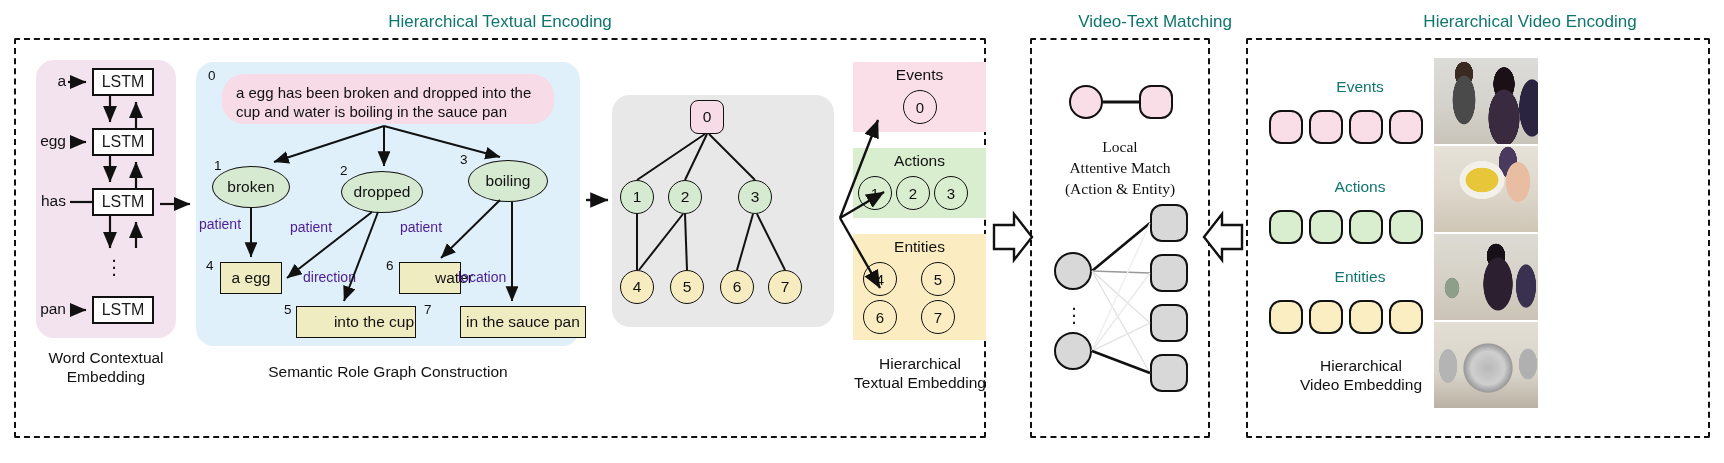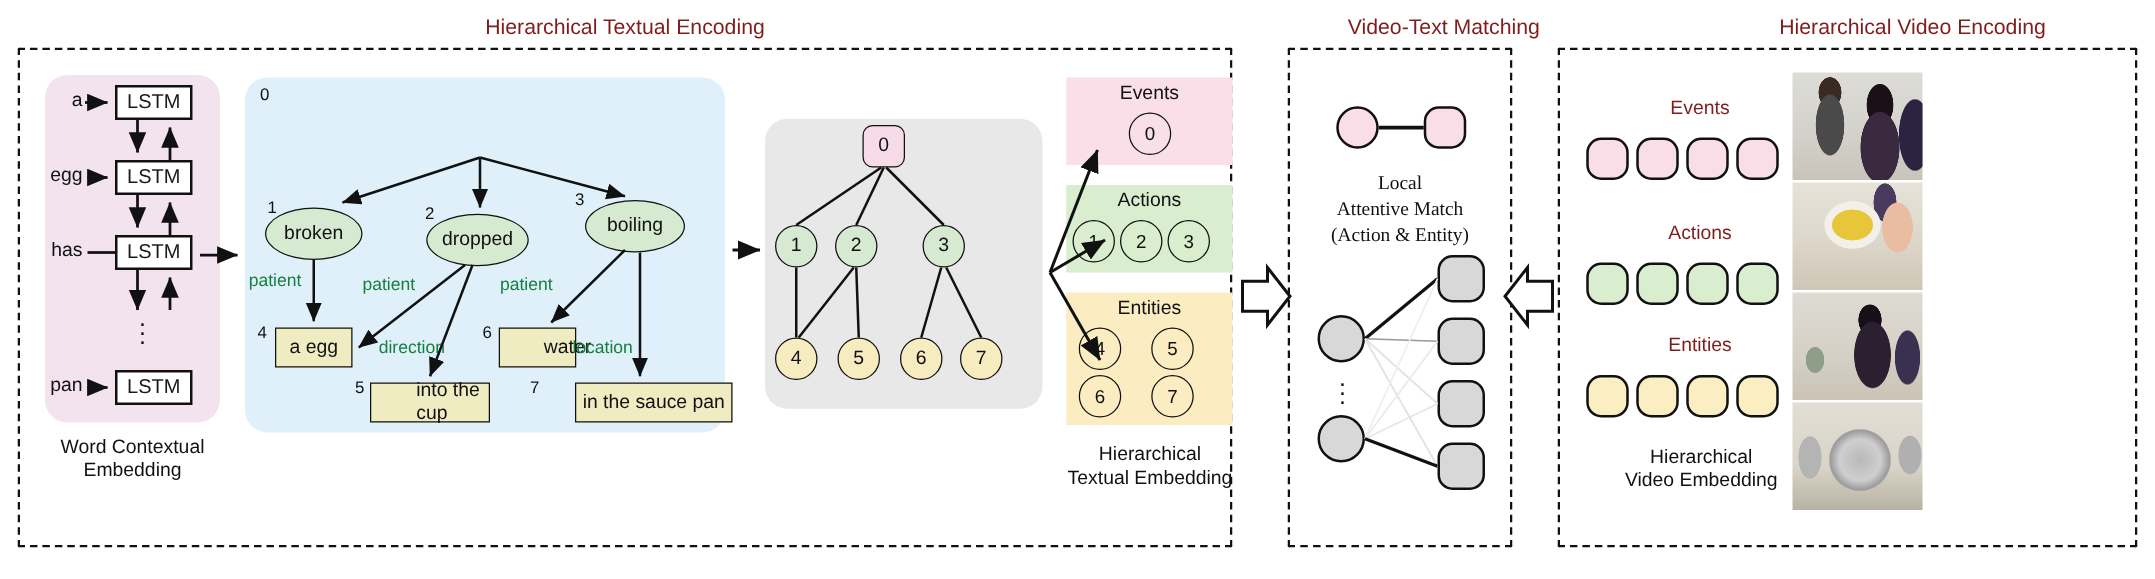--- a/index.html
+++ b/index.html
@@ -1,19 +1,19 @@
 <!DOCTYPE html>
 <html><head>
 <meta charset="utf-8">
 <style>
   html,body{margin:0;padding:0;background:#ffffff;}
   body{font-family:"Liberation Sans","DejaVu Sans",sans-serif;color:#1a1a1a;}
   #page{position:relative;width:1724px;height:463px;overflow:hidden;background:#fff;}
 
-  .sec-title{position:absolute;font-size:17px;color:#7f1d1d;white-space:nowrap;text-align:center;}
+  .sec-title{position:absolute;font-size:17px;color:#0f766e;white-space:nowrap;text-align:center;}
 
   .dashbox{position:absolute;border:2.5px dashed #111;border-radius:2px;box-sizing:border-box;}
 
   .panel{position:absolute;border-radius:18px;box-sizing:border-box;}
   .panel.lstm{background:#f3e3ef;}
   .panel.srl{background:#dff0fa;}
   .panel.graph{background:#e8e8e8;}
 
   .caption{position:absolute;font-size:15.5px;line-height:19px;text-align:center;color:#111;white-space:pre-line;}
 
@@ -24,21 +24,21 @@
   .sentbox{position:absolute;background:#f7dbe6;border-radius:22px;box-sizing:border-box;
            font-size:15px;line-height:19px;padding:9px 14px;color:#111;}
 
   .ellipse{position:absolute;background:#d5ead0;border:1.6px solid #111;border-radius:50%;
            display:flex;align-items:center;justify-content:center;font-size:15.5px;color:#111;box-sizing:border-box;}
 
   .rect{position:absolute;background:#f0ecc2;border:1.6px solid #111;box-sizing:border-box;
         display:flex;align-items:center;justify-content:center;font-size:15.5px;color:#111;}
 
   .idx{position:absolute;font-size:13.5px;color:#111;}
-  .edgelbl{position:absolute;font-size:14px;color:#15803d;background:transparent;white-space:nowrap;}
+  .edgelbl{position:absolute;font-size:14px;color:#4c1d95;background:transparent;white-space:nowrap;}
 
   .gnode{position:absolute;border:1.8px solid #111;border-radius:50%;
          display:flex;align-items:center;justify-content:center;font-size:15.5px;color:#111;box-sizing:border-box;}
   .gnode.ev{background:#f7dbe6;border-radius:8px;}
   .gnode.ac{background:#d5ead0;}
   .gnode.en{background:#f7ecc0;}
 
   .grp{position:absolute;box-sizing:border-box;}
   .grp.ev{background:#fadfe8;}
   .grp.ac{background:#d9eecf;}
@@ -97,48 +97,50 @@
       <span>.</span>
       <span>.</span>
   </div>
 
   <div class="caption" style="left:36px;top:348px;width:140px;">Word Contextual
 Embedding</div>
 
   <div class="panel srl" style="left:196px;top:62px;width:384px;height:284px;"></div>
 
   <div class="idx" style="left:208px;top:68px;">0</div>
+  <div class="sentbox" style="left:222px;top:74px;width:332px;height:50px;">a egg has been broken and dropped into the cup and water is boiling in the sauce pan</div>
 
   <div class="idx" style="left:214px;top:158px;">1</div>
   <div class="ellipse" style="left:212px;top:166px;width:78px;height:42px;">broken</div>
 
   <div class="idx" style="left:340px;top:163px;">2</div>
   <div class="ellipse" style="left:341px;top:171px;width:82px;height:42px;">dropped</div>
 
   <div class="idx" style="left:460px;top:152px;">3</div>
   <div class="ellipse" style="left:468px;top:160px;width:80px;height:42px;">boiling</div>
 
   <div class="idx" style="left:206px;top:258px;">4</div>
   <div class="rect" style="left:220px;top:262px;width:62px;height:32px;">a egg</div>
 
   <div class="idx" style="left:284px;top:302px;">5</div>
-  <div class="rect" style="left:296px;top:306px;width:96px;height:32px;padding-left:36px;">into the cup</div>
+  <div class="rect" style="left:296px;top:306px;width:120px;height:32px;padding-left:36px;">into the cup</div>
 
   <div class="idx" style="left:386px;top:258px;">6</div>
   <div class="rect" style="left:399px;top:262px;width:62px;height:32px;padding-left:48px;">water</div>
 
   <div class="idx" style="left:424px;top:302px;">7</div>
   <div class="rect" style="left:460px;top:306px;width:126px;height:32px;">in the sauce pan</div>
 
   <div class="edgelbl" style="left:199px;top:216px;">patient</div>
   <div class="edgelbl" style="left:290px;top:219px;">patient</div>
   <div class="edgelbl" style="left:303px;top:269px;">direction</div>
   <div class="edgelbl" style="left:400px;top:219px;">patient</div>
   <div class="edgelbl" style="left:458px;top:269px;">location</div>
 
+  <div class="caption" style="left:196px;top:362px;width:384px;">Semantic Role Graph Construction</div>
 
   <div class="panel graph" style="left:612px;top:95px;width:222px;height:232px;"></div>
 
   <div class="gnode ev" style="left:690px;top:100px;width:34px;height:34px;">0</div>
 
   <div class="gnode ac" style="left:620px;top:180px;width:34px;height:34px;">1</div>
   <div class="gnode ac" style="left:668px;top:180px;width:34px;height:34px;">2</div>
   <div class="gnode ac" style="left:738px;top:180px;width:34px;height:34px;">3</div>
 
   <div class="gnode en" style="left:620px;top:270px;width:34px;height:34px;">4</div>

